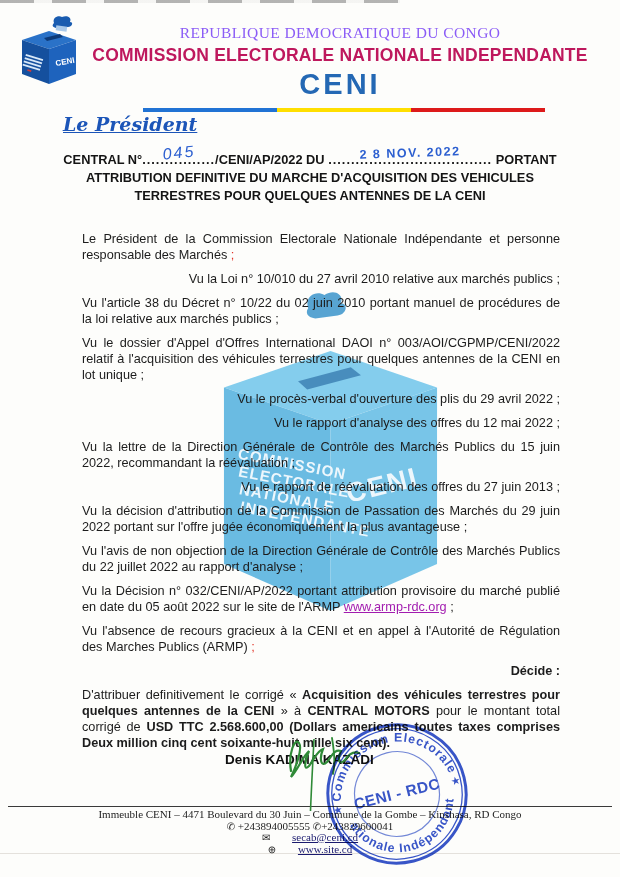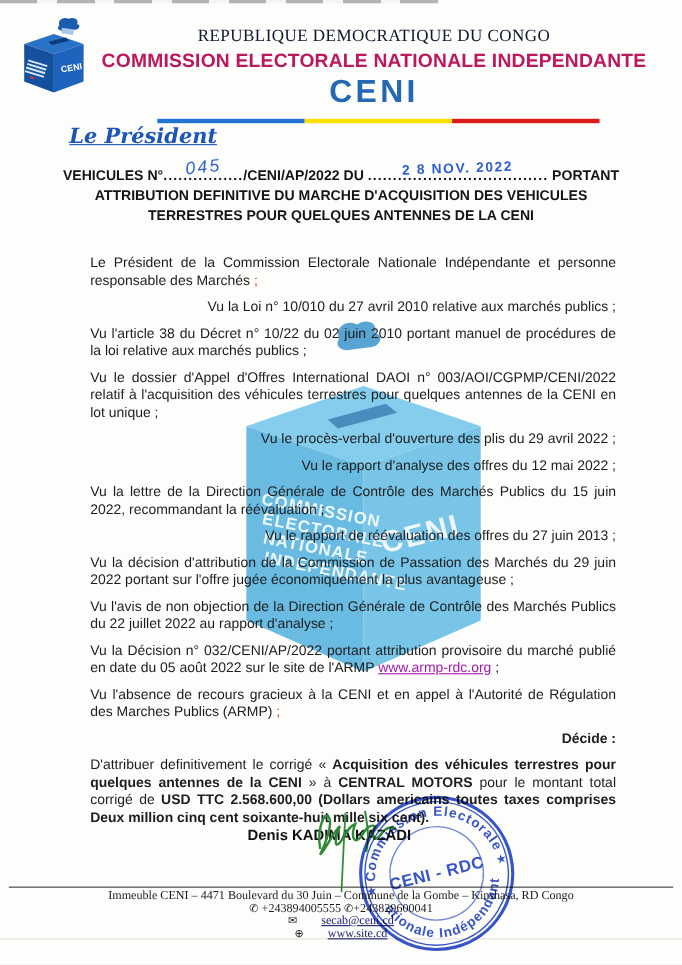--- a/index.html
+++ b/index.html
@@ -7,21 +7,21 @@
     position:relative;width:620px;height:877px;margin:0 auto;
     background:#fdfdfb;overflow:hidden;
     font-family:"Liberation Sans",sans-serif;color:#1d1d1d;
   }
   
   .artifact-top{position:absolute;top:0;left:0;width:400px;height:3px;opacity:.5;
     background:repeating-linear-gradient(90deg,rgba(70,70,70,.8) 0 34px,rgba(140,140,140,.15) 34px 52px);}
   
   .logo{position:absolute;left:16px;top:14px;width:66px;height:76px;}
   .header-text{position:absolute;left:84px;top:24px;width:512px;text-align:center;}
-  .country{font-family:"Liberation Serif",serif;font-size:15.5px;color:#0f172a;letter-spacing:.4px;}
+  .country{font-family:"Liberation Serif",serif;font-size:15.5px;color:#8b5cf6;letter-spacing:.4px;}
   .commission{font-weight:700;font-size:17.5px;color:#be185d;margin-top:3px;letter-spacing:.2px;}
   .acronym{font-weight:700;font-size:29px;color:#2468b4;letter-spacing:3px;margin-top:2px;}
   .flag-line{position:absolute;left:143px;top:108px;width:402px;height:3.5px;display:flex;}
   .flag-line .seg{flex:1;height:100%;}
   .president{position:absolute;left:63px;top:113px;font-family:"DejaVu Serif",serif;
     font-style:italic;font-weight:700;font-size:19px;color:#1c55b8;text-decoration:underline;}
   
   .title-block{position:absolute;left:55px;top:151px;width:510px;text-align:center;
     font-weight:700;font-size:12.8px;line-height:18px;color:#141414;z-index:3;}
   .dots{position:relative;display:inline-block;letter-spacing:1px;}
@@ -85,21 +85,21 @@
 
   <div class="flag-line">
     <div class="seg" style="background:#2173d4"></div>
     <div class="seg" style="background:#ffdf00"></div>
     <div class="seg" style="background:#dd1a1a"></div>
   </div>
 
   <div class="president">Le Président</div>
 
   <div class="title-block">
-    <div><span>VEHICULES N°</span><span class="dots"><span>................</span><span class="hand">045</span></span><span>/CENI/AP/2022 DU</span> <span class="dots"><span>....................................</span><span class="datestamp">2 8 NOV. 2022</span></span> <span>PORTANT</span></div>
+    <div><span>CENTRAL N°</span><span class="dots"><span>................</span><span class="hand">045</span></span><span>/CENI/AP/2022 DU</span> <span class="dots"><span>....................................</span><span class="datestamp">2 8 NOV. 2022</span></span> <span>PORTANT</span></div>
     <div>ATTRIBUTION DEFINITIVE DU MARCHE D'ACQUISITION DES VEHICULES</div>
     <div>TERRESTRES POUR QUELQUES ANTENNES DE LA CENI</div>
   </div>
 
   <svg class="watermark" viewBox="0 0 240 340">
     <path d="M98 20 C94 8 106 2 114 7 C124 0 134 7 130 15 C138 15 136 26 127 27 L105 30 C97 29 95 24 98 20 Z" fill="#2f8fc9"></path>
     <polygon points="15,98 120,62 225,98 120,134" fill="#67c2ea"></polygon>
     <polygon points="88,92 140,78 150,86 97,100" fill="#1c72ae"></polygon>
     <polygon points="15,98 120,134 120,318 15,272" fill="#46abdd"></polygon>
     <polygon points="120,134 225,98 225,272 120,318" fill="#58b8e4"></polygon>

